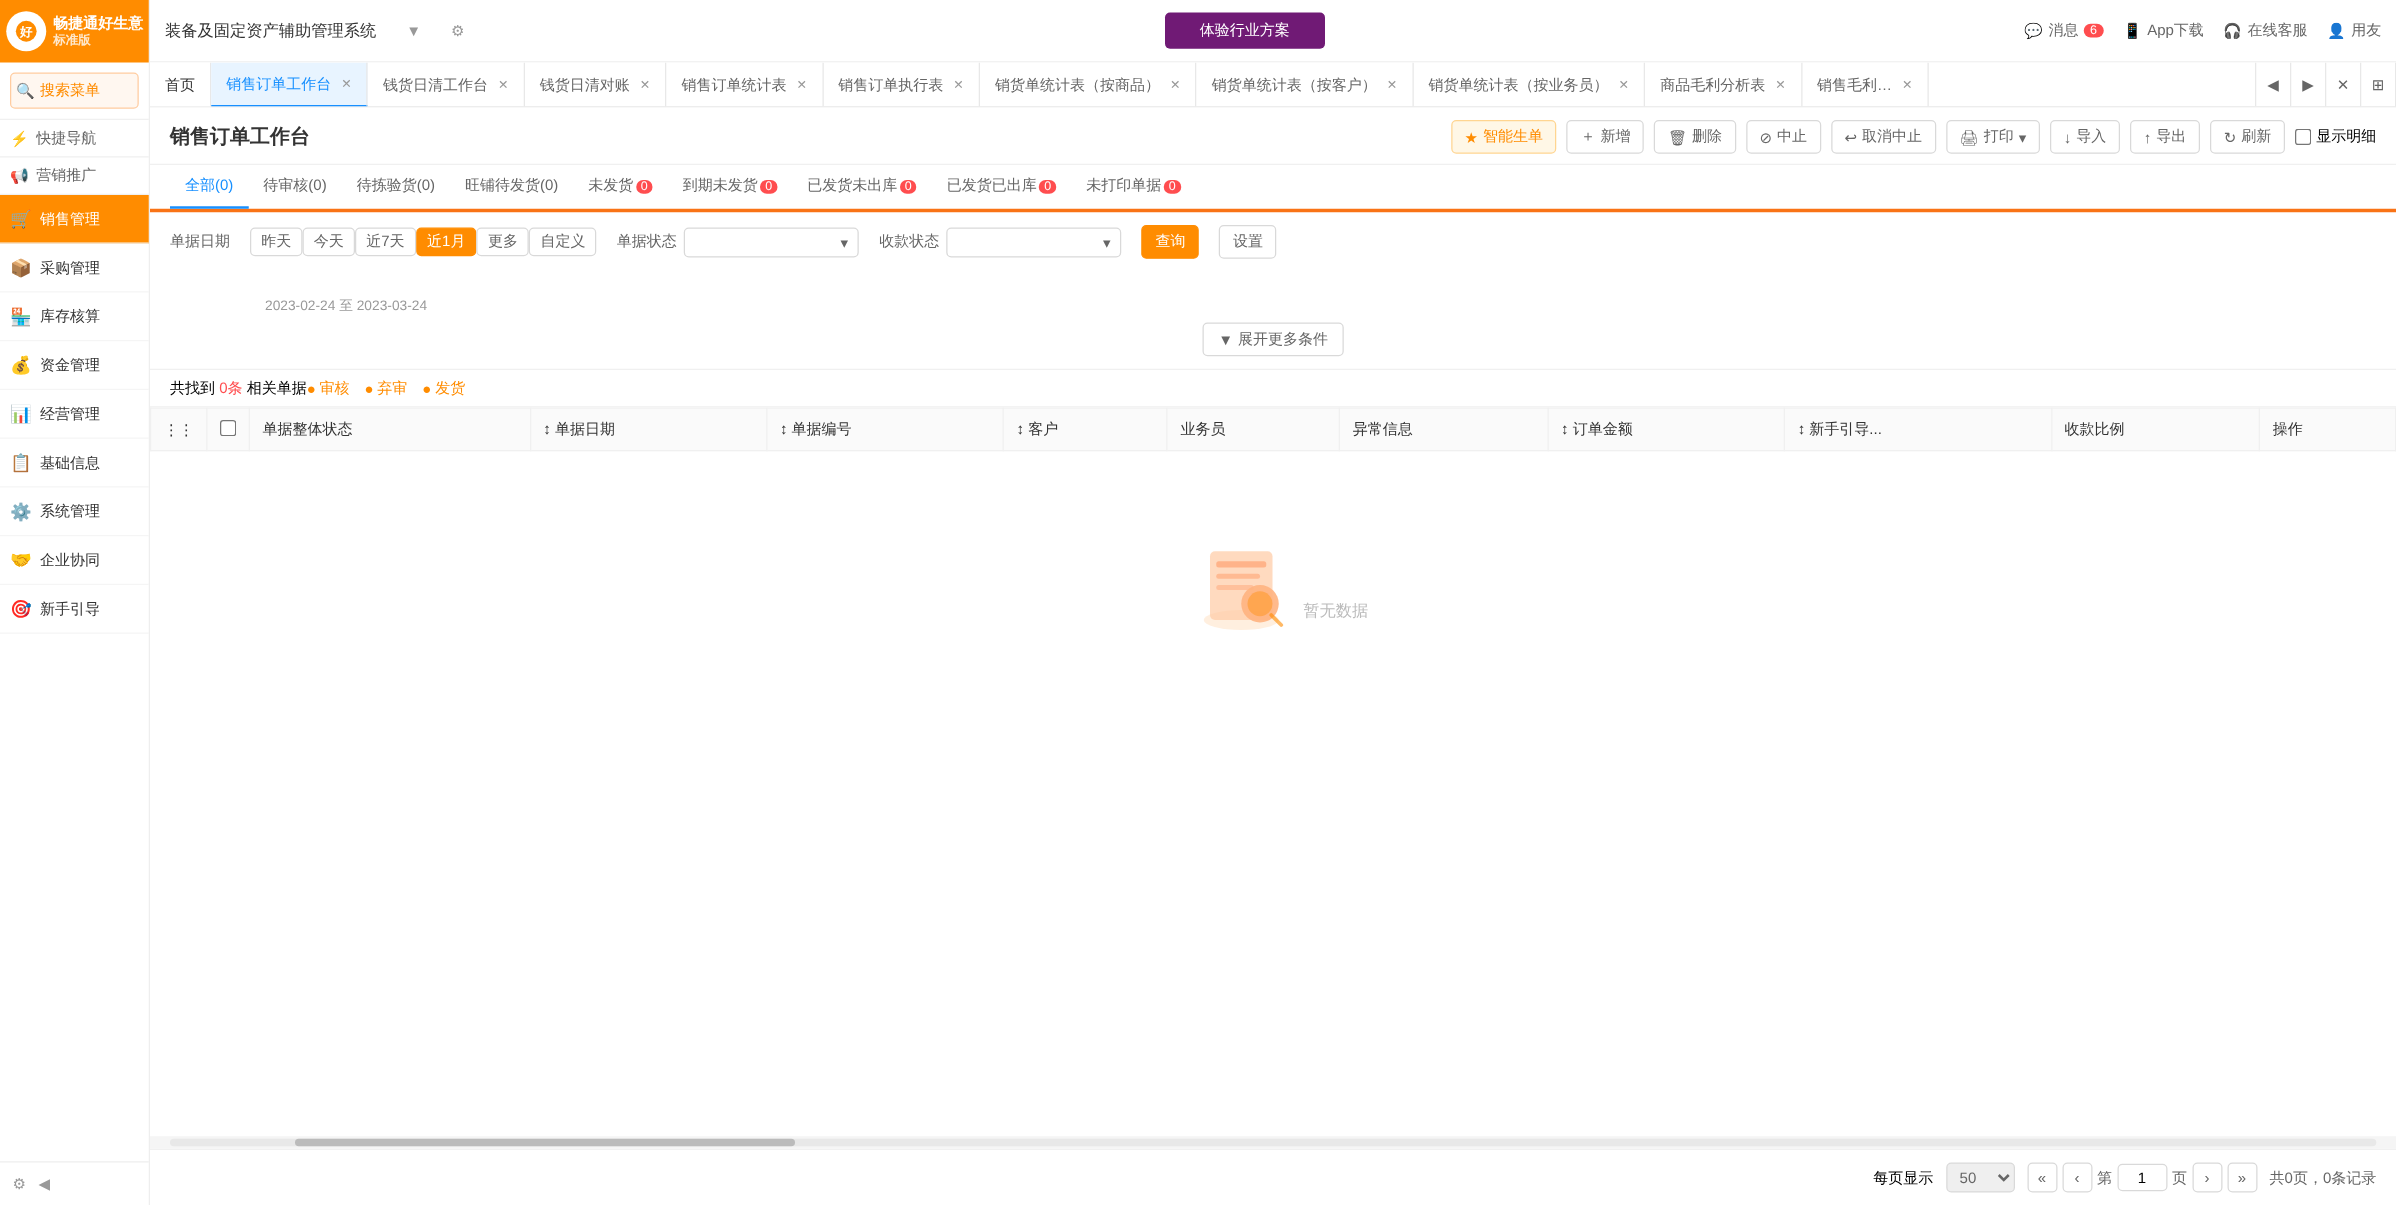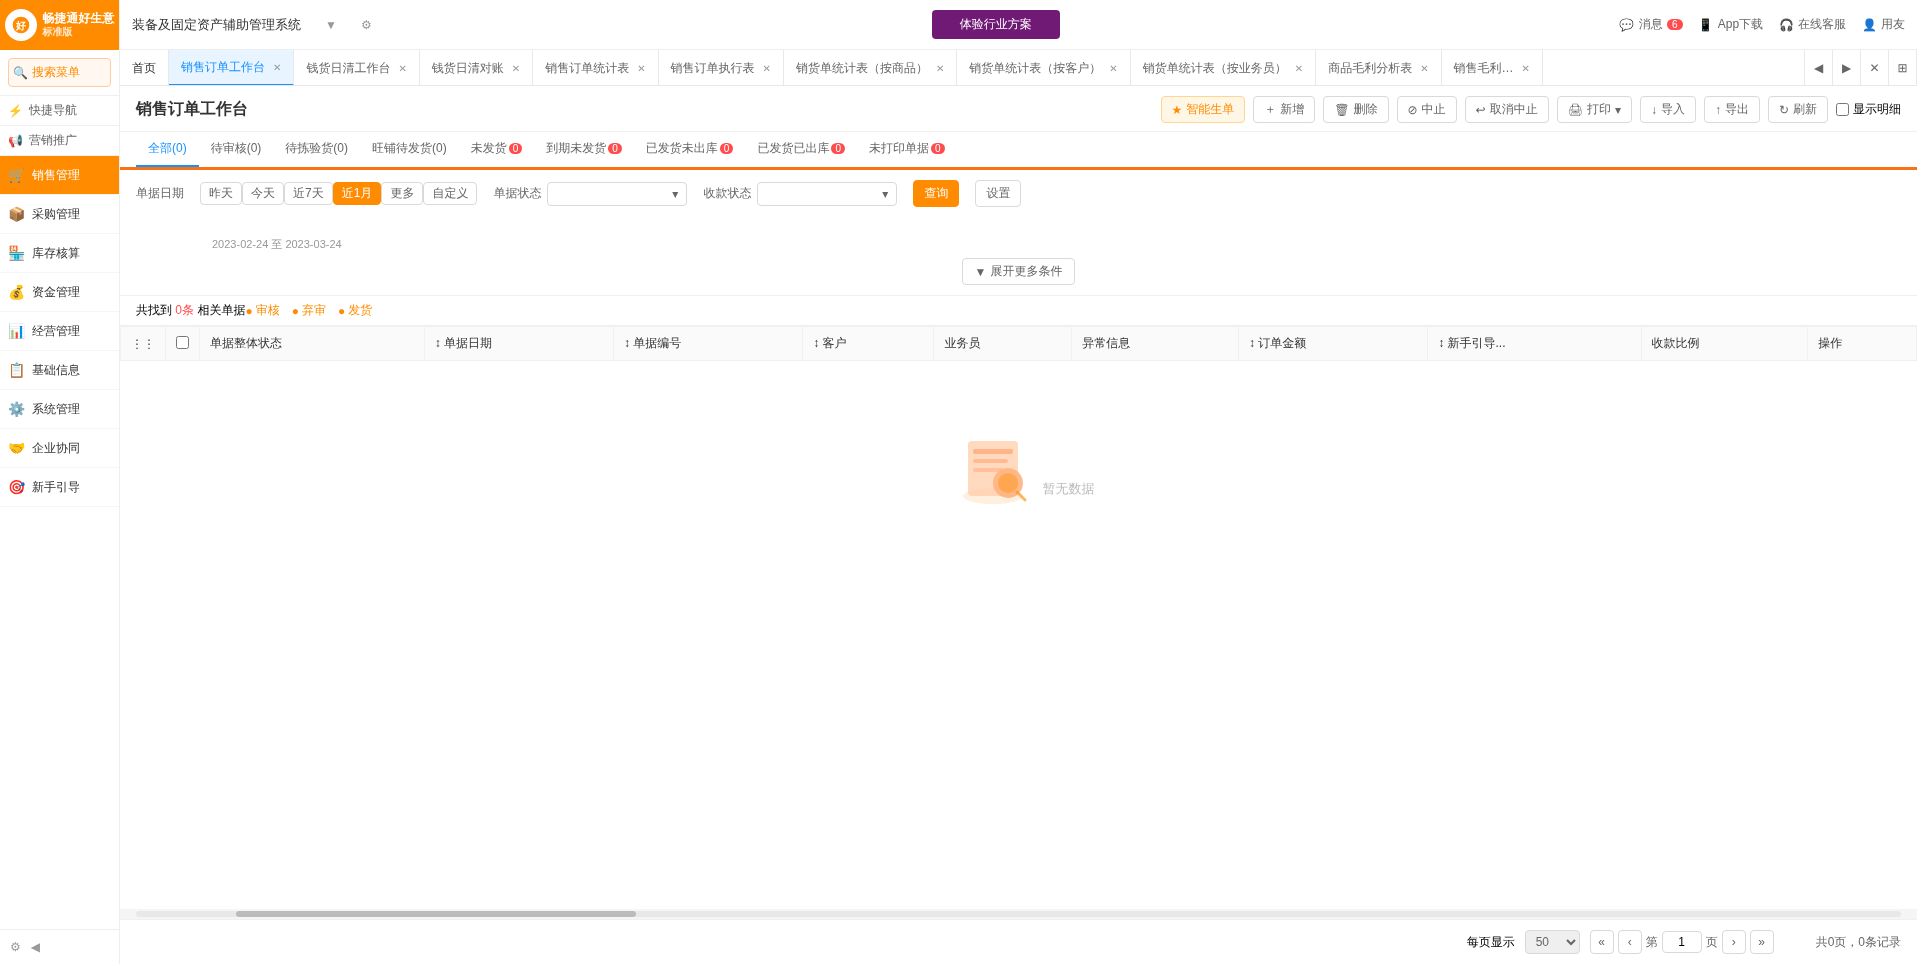--- a/index.html
+++ b/index.html
@@ -83,21 +83,21 @@
     .empty-state { flex: 1; display: flex; flex-direction: row; align-items: center; justify-content: center; padding: 60px 0; }
     .empty-icon { font-size: 80px; color: #ffcba4; margin-bottom: 16px; }
     .empty-text { color: #bbb; font-size: 13px; }
 
     
     .pagination { height: 45px; background: #fff; border-top: 1px solid #f0f0f0; display: flex; align-items: center; justify-content: flex-end; padding: 0 16px; gap: 10px; flex-shrink: 0; }
     .page-size-select { border: 1px solid #d9d9d9; border-radius: 4px; padding: 3px 6px; color: #666; }
     .page-nav { display: flex; align-items: center; gap: 4px; color: #666; }
     .page-nav-btn { width: 24px; height: 24px; border: 1px solid #d9d9d9; border-radius: 4px; display: flex; align-items: center; justify-content: center; cursor: pointer; color: #666; }
     .page-input { width: 40px; border: 1px solid #d9d9d9; border-radius: 4px; padding: 3px; text-align: center; }
-    .page-info { color: #666; margin-left: 32px; }
+    .page-info { color: #666; }
 
     .scrollbar-placeholder { height: 10px; background: #f5f5f5; flex-shrink: 0; display: flex; align-items: center; padding: 0 16px; }
     .scrollbar-track { width: 100%; height: 6px; background: #e8e8e8; border-radius: 3px; position: relative; }
     .scrollbar-thumb { width: 400px; height: 6px; background: #bbb; border-radius: 3px; position: absolute; left: 100px; }
 
     .table-wrapper { overflow-x: auto; flex: 1; }
   </style>
 </head>
 <body>
 

